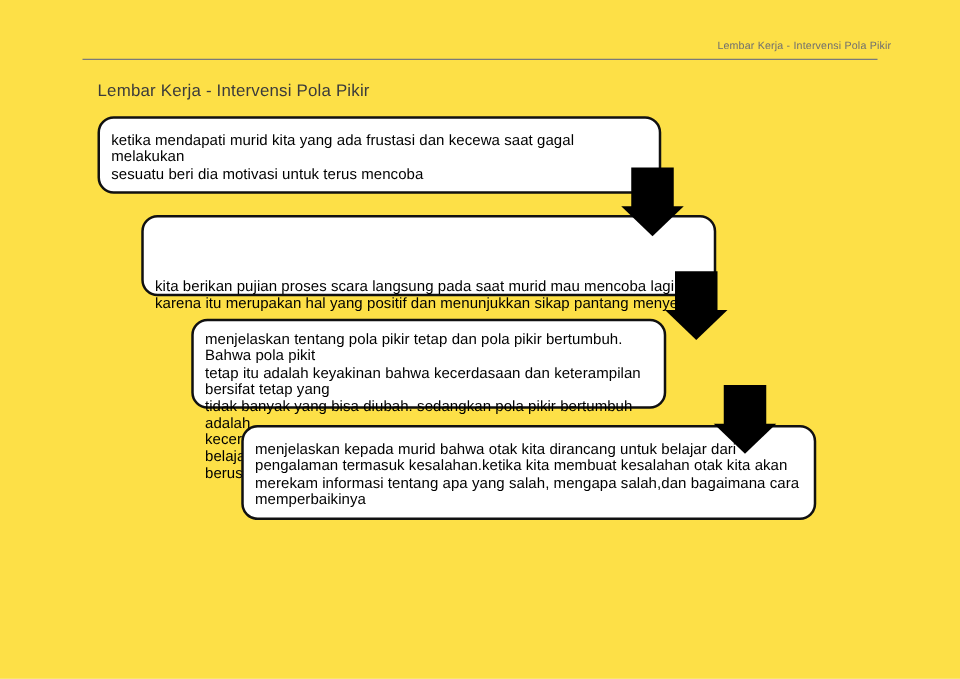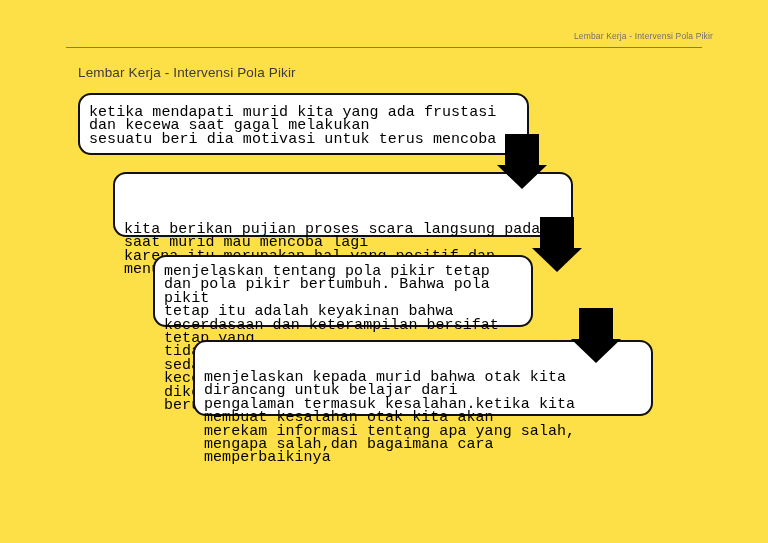--- a/index.html
+++ b/index.html
@@ -63,39 +63,39 @@
     box-sizing: border-box;
     background: #ffffff;
     border: 2px solid #111111;
     border-radius: 13px;
     z-index: 2;
   }
   .flow-text {
     position: absolute;
     left: 9px;
     right: 10px;
-    font-family: Liberation Mono, monospace;
-    font-size: 15px;
+    font-family: Liberation Sans, sans-serif;
+    font-size: 12px;
     line-height: 13.4px;
     color: #000000;
     white-space: pre-line;
     letter-spacing: .05px;
   }
 
   #box1 { left: 78px;  top: 93px;  width: 451px; height: 62px; }
   #box1 .flow-text { top: 11px; }
 
   #box2 { left: 113px; top: 172px; width: 460px; height: 65px; }
   #box2 .flow-text { top: 21px; margin-top: 28px; }
 
   #box3 { left: 153px; top: 255px; width: 380px; height: 72px; }
   #box3 .flow-text { top: 8px; }
 
   #box4 { left: 193px; top: 340px; width: 460px; height: 76px; }
-  #box4 .flow-text { top: 11px; margin-top: 18px; }
+  #box4 .flow-text { top: 11px; }
 
   
   .arrow {
     position: absolute;
     width: 50px;
     height: 55px;
     z-index: 3;
   }
   .arrow .stem {
     position: absolute;

